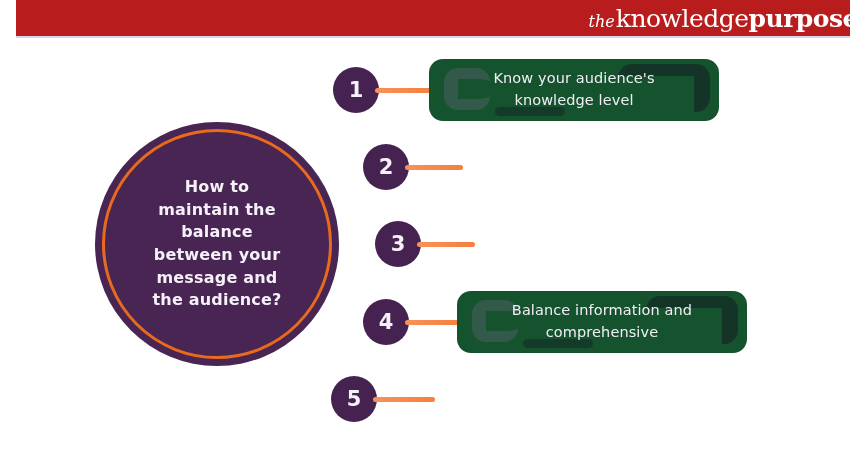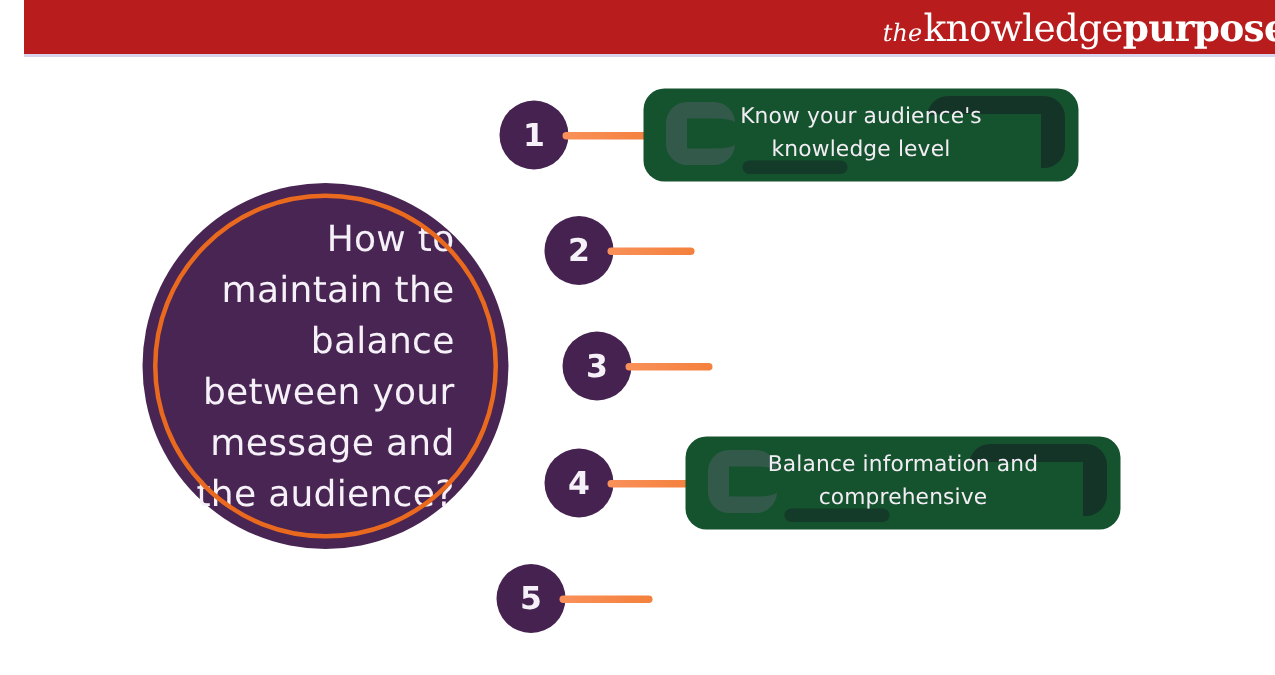--- a/index.html
+++ b/index.html
@@ -29,22 +29,22 @@
   .big-circle{
     position:absolute;left:95px;top:122px;width:244px;height:244px;
     border-radius:50%;background:#482553;
     display:flex;align-items:center;justify-content:center;
   }
   .big-circle::after{
     content:"";position:absolute;inset:7px;border-radius:50%;
     border:3px solid #e96a1e;pointer-events:none;
   }
   .circle-text{
-    color:#f6f1f8;text-align:right;white-space:pre-line;
-    font-size:24px;font-weight:400;line-height:1.42;letter-spacing:.2px;
+    color:#f6f1f8;text-align:center;white-space:pre-line;
+    font-size:16px;font-weight:700;line-height:1.42;letter-spacing:.2px;
   }
 
   
   .row{position:absolute;left:0;width:850px;height:62px;}
   .row-1{top:59px; --cl:333px; --rl:429px;}
   .row-2{top:136px;--cl:363px; --rl:457px;}
   .row-3{top:213px;--cl:375px; --rl:469px;}
   .row-4{top:291px;--cl:363px; --rl:457px;}
   .row-5{top:368px;--cl:331px; --rl:429px;}
 

